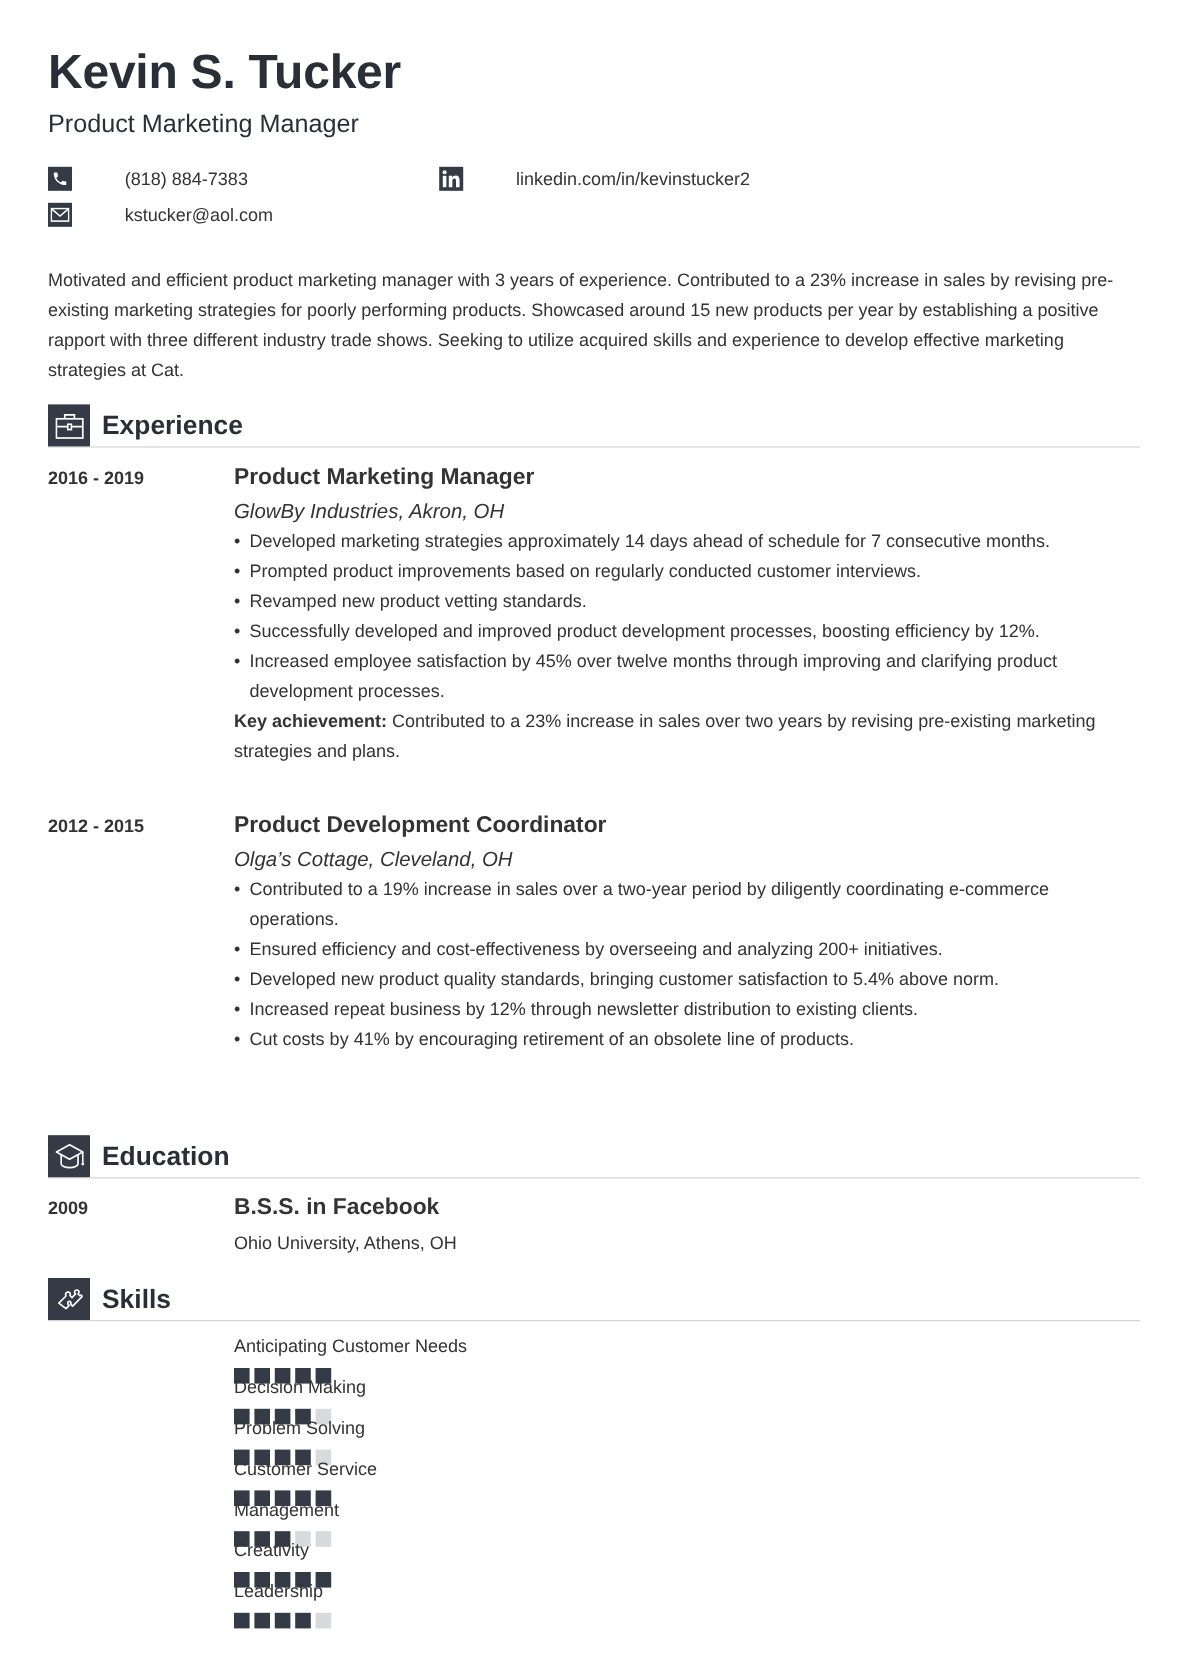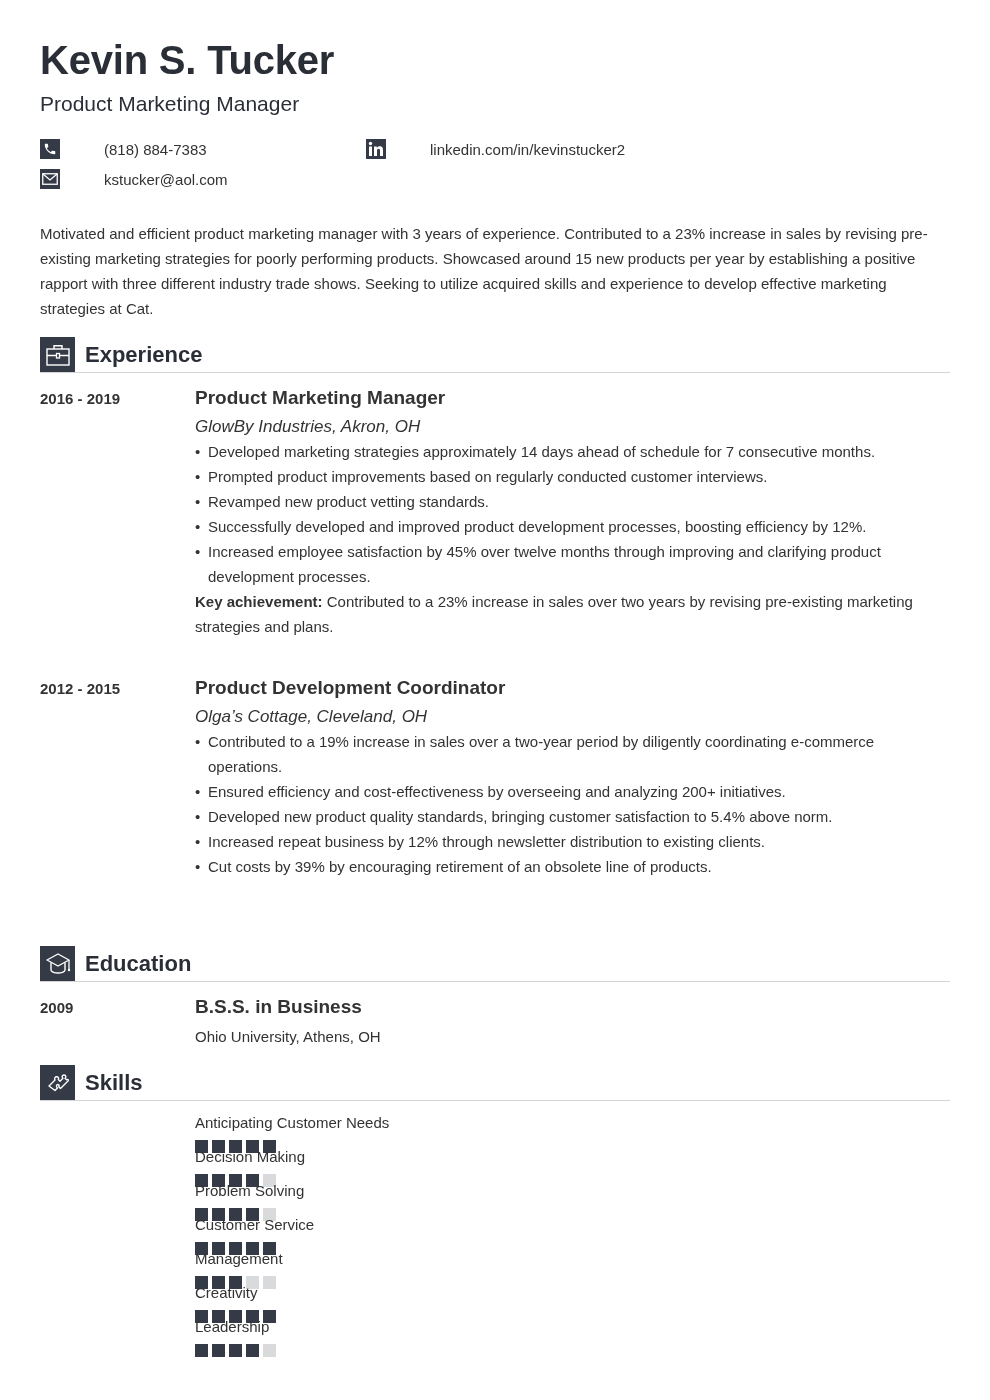--- a/index.html
+++ b/index.html
@@ -162,41 +162,41 @@
   <div class="entry" style="top:679px;">
     <div class="date">2012 - 2015</div>
     <div class="body">
       <div class="jtitle">Product Development Coordinator</div>
       <div class="company">Olga’s Cottage, Cleveland, OH</div>
       <ul>
         <li>Contributed to a 19% increase in sales over a two-year period by diligently coordinating e-commerce operations.</li>
         <li>Ensured efficiency and cost-effectiveness by overseeing and analyzing 200+ initiatives.</li>
         <li>Developed new product quality standards, bringing customer satisfaction to 5.4% above norm.</li>
         <li>Increased repeat business by 12% through newsletter distribution to existing clients.</li>
-        <li>Cut costs by 39% by encouraging retirement of an obsolete line of products.</li>
+        <li>Cut costs by 41% by encouraging retirement of an obsolete line of products.</li>
       </ul>
     </div>
   </div>
 
   <div class="section-head" style="top:946px;">
     <div class="sicon">
       <svg width="26" height="24" viewBox="0 0 26 24">
           <path d="M13 2 L24 8 L13 14 L2 8 Z" fill="none" stroke="#fff" stroke-width="1.4" stroke-linejoin="round"></path>
           <path d="M6 10.5V18c0 1.5 3 3 7 3s7-1.5 7-3v-7.5" fill="none" stroke="#fff" stroke-width="1.4"></path>
           <path d="M24 8v9" stroke="#fff" stroke-width="1.3"></path>
           <circle cx="24" cy="18" r="1.2" fill="#fff"></circle>
         </svg>
     </div>
     <div class="stitle">Education</div>
   </div>
 
   <div class="entry" style="top:998px;">
     <div class="date">2009</div>
     <div class="body">
-      <div class="jtitle">B.S.S. in Business</div>
+      <div class="jtitle">B.S.S. in Facebook</div>
       <div class="school">Ohio University, Athens, OH</div>
     </div>
   </div>
 
   <div class="section-head" style="top:1065px;">
     <div class="sicon">
       <svg width="24" height="24" viewBox="0 0 24 24">
           <path d="M3 15 L9 9 C8 7.5 9 5.5 11 5.8 C12.5 6 13 7.5 12.3 8.6 L14 10.3 L17 7.3 C15.5 6.3 16 4 18 4 C20 4 20.5 6.2 19 7.3 L20.5 8.8 C21.5 7.8 23 8.8 22 10 L14.5 17.5 L12.8 15.8 C13.8 14.8 12.5 12.8 11 13.8 C10 14.5 10.5 16 11.5 17 L9 19.5 Z" fill="none" stroke="#fff" stroke-width="1.4" stroke-linejoin="round"></path>
         </svg>
     </div>

